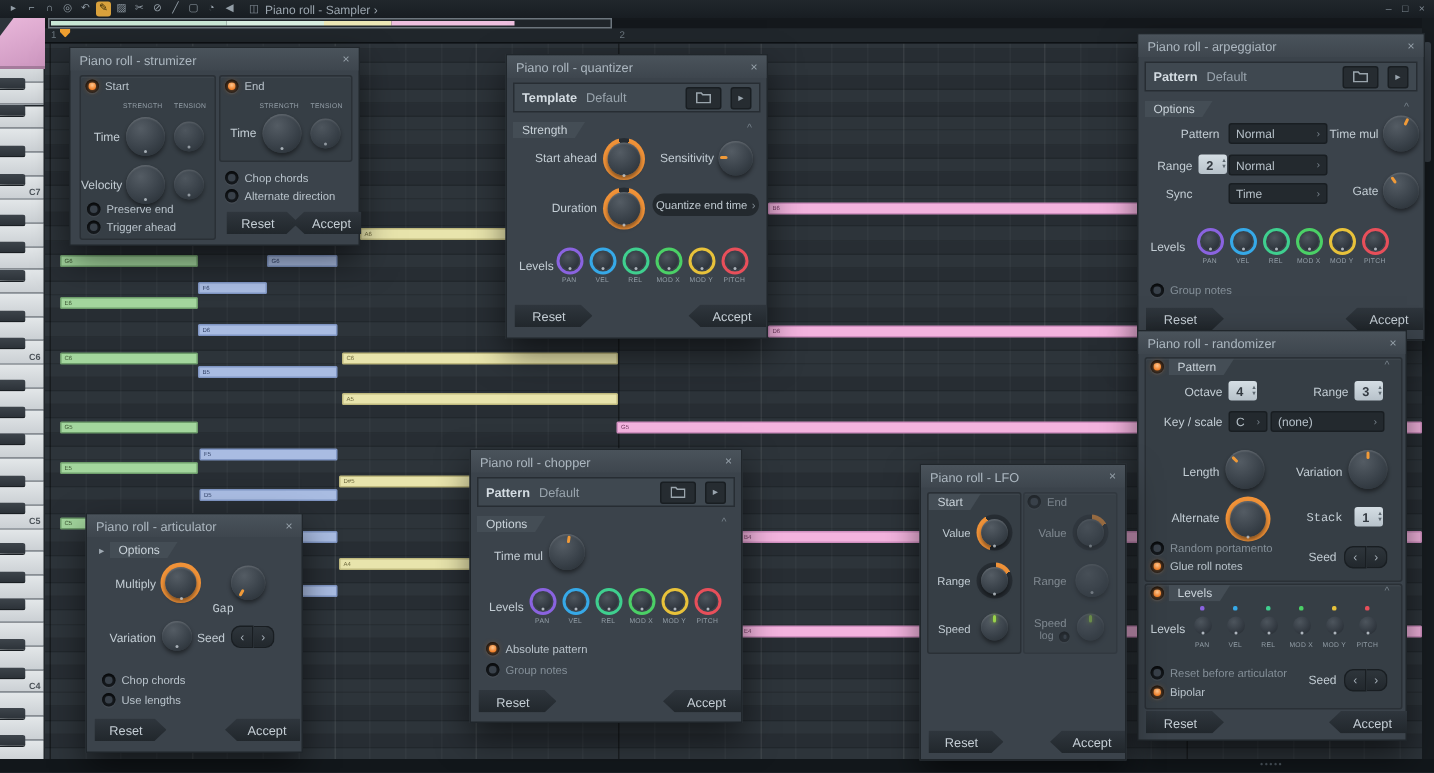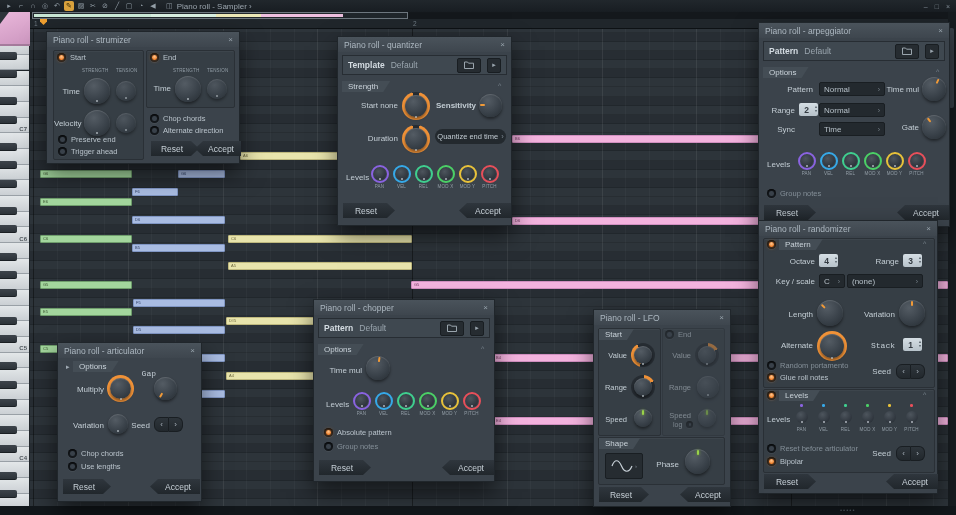--- a/index.html
+++ b/index.html
@@ -421,27 +421,27 @@
       <span class="v">Default</span>
       <span class="fbtn">
           <svg width="10" height="8" viewBox="0 0 10 8">
             <path d="M0.5 1h3l1 1.2h5v5.3H.5z" fill="none" stroke="#9aa5ad" stroke-width="1"></path>
           </svg>
         </span>
       <span class="abtn">▸</span>
     </div>
     <span class="tab" style="left:4px;top:44px;">Strength</span>
     <span class="chev" style="left:160px;top:45px;">^</span>
-    <span class="lab r" style="left:8px;top:64px;width:52px;">Start none</span>
+    <span class="lab r" style="left:8px;top:64px;width:52px;">Start ahead</span>
     <div class="kn ringed" style="left:64px;top:55px;width:28px;height:28px;">
       <div class="ring" style="background:conic-gradient(from 15deg,#f09238 0 330deg,#262c32 330deg);"></div>
         <div class="bd"></div>
         <div class="dotind"></div>
       </div>
-    <span class="lab r" style="left:96px;top:64px;width:42px;font-weight:bold;">Sensitivity</span>
+    <span class="lab r" style="left:96px;top:64px;width:42px;">Sensitivity</span>
     <div class="kn plain" style="left:141px;top:57px;width:23px;height:23px;">
       <div class="bd"></div>
         <div class="tw" style="transform:rotate(-90deg);">
           <div class="tick"></div>
         </div>
       </div>
     <span class="lab r" style="left:14px;top:97px;width:46px;">Duration</span>
     <div class="kn ringed" style="left:64px;top:88px;width:28px;height:28px;">
       <div class="ring" style="background:conic-gradient(from 15deg,#f09238 0 330deg,#262c32 330deg);"></div>
         <div class="bd"></div>
@@ -871,21 +871,21 @@
       <span class="dim">Group notes</span>
       </span>
     <div class="btn rst" style="left:5px;top:160px;width:46px;">
         <span>Reset</span>
       </div>
     <div class="btn acc" style="left:128px;top:160px;width:46px;">
         <span>Accept</span>
       </div>
   </div>
 
-  <div class="dlg" style="left:593px;top:309px;width:136px;height:196px;">
+  <div class="dlg" style="left:613px;top:309px;width:136px;height:196px;">
     <div class="tbar">
       <span>Piano roll - LFO</span>
       <span class="x">×</span>
     </div>
     <div class="grp" style="left:4px;top:18px;width:61px;height:106px;">
       <span class="tab" style="left:0;top:0;">Start</span>
       <span class="lab r" style="left:0px;top:22px;width:28px;font-size:7.5px;">Value</span>
       <div class="kn ringed" style="left:32px;top:14px;width:24px;height:24px;">
         <div class="ring" style="background:conic-gradient(from 195deg,#f09238 0 135deg,#262c32 135deg);"></div>
           <div class="bd"></div>
@@ -926,36 +926,20 @@
           <span>log</span>
         <span class="led" style="width:7px;height:7px;"></span>
         </span>
       <div class="kn plain" style="left:35px;top:80px;width:18px;height:18px;">
         <div class="bd"></div>
           <div class="tw">
             <div class="tick grn"></div>
           </div>
         </div>
     </div>
-    <div class="grp" style="left:4px;top:127px;width:125px;height:46px;">
-      <span class="tab" style="left:0;top:0;">Shape</span>
-      <div class="wavebtn" style="left:6px;top:15px;width:36px;height:24px;">
-        <svg width="22" height="12" viewBox="0 0 22 12">
-            <path d="M1 6 C3.5 -1, 7.5 -1, 10.5 6 S 18 13, 21 6" stroke="#c9d2d9" stroke-width="1.2" fill="none"></path>
-          </svg>
-        <span style="color:#808b94;font-size:6px;">›</span>
-        </div>
-      <span class="lab r" style="left:48px;top:22px;width:32px;">Phase</span>
-      <div class="kn plain" style="left:86px;top:11px;width:25px;height:25px;">
-        <div class="bd"></div>
-          <div class="tw">
-            <div class="tick grn"></div>
-          </div>
-        </div>
-    </div>
     <div class="btn rst" style="left:5px;top:177px;width:44px;">
         <span>Reset</span>
       </div>
     <div class="btn acc" style="left:86px;top:177px;width:44px;">
         <span>Accept</span>
       </div>
   </div>
 
   <div class="dlg" style="left:57px;top:342px;width:143px;height:158px;">
     <div class="tbar">
@@ -963,21 +947,21 @@
       <span class="x">×</span>
     </div>
     <span class="lab" style="left:8px;top:20px;color:#9fa9b2;font-size:7px;">▸</span>
     <span class="tab" style="left:15px;top:18px;">Options</span>
     <span class="lab r" style="left:8px;top:42px;width:38px;">Multiply</span>
     <div class="kn ringed" style="left:49px;top:32px;width:27px;height:27px;">
       <div class="ring" style="background:conic-gradient(#f09238 0 360deg);"></div>
         <div class="bd"></div>
         <div class="dotind"></div>
       </div>
-    <span class="lab r" style="left:76px;top:26px;width:22px;font-family:Liberation Mono, monospace;">Gap</span>
+    <span class="lab r" style="left:76px;top:59px;width:22px;font-family:Liberation Mono, monospace;">Gap</span>
     <div class="kn plain" style="left:96px;top:34px;width:23px;height:23px;">
       <div class="bd"></div>
         <div class="tw" style="transform:rotate(-150deg);">
           <div class="tick"></div>
         </div>
       </div>
     <span class="lab r" style="left:6px;top:78px;width:40px;">Variation</span>
     <div class="kn plain" style="left:50px;top:71px;width:20px;height:20px;">
       <div class="bd"></div>
         <div class="dotind"></div>

